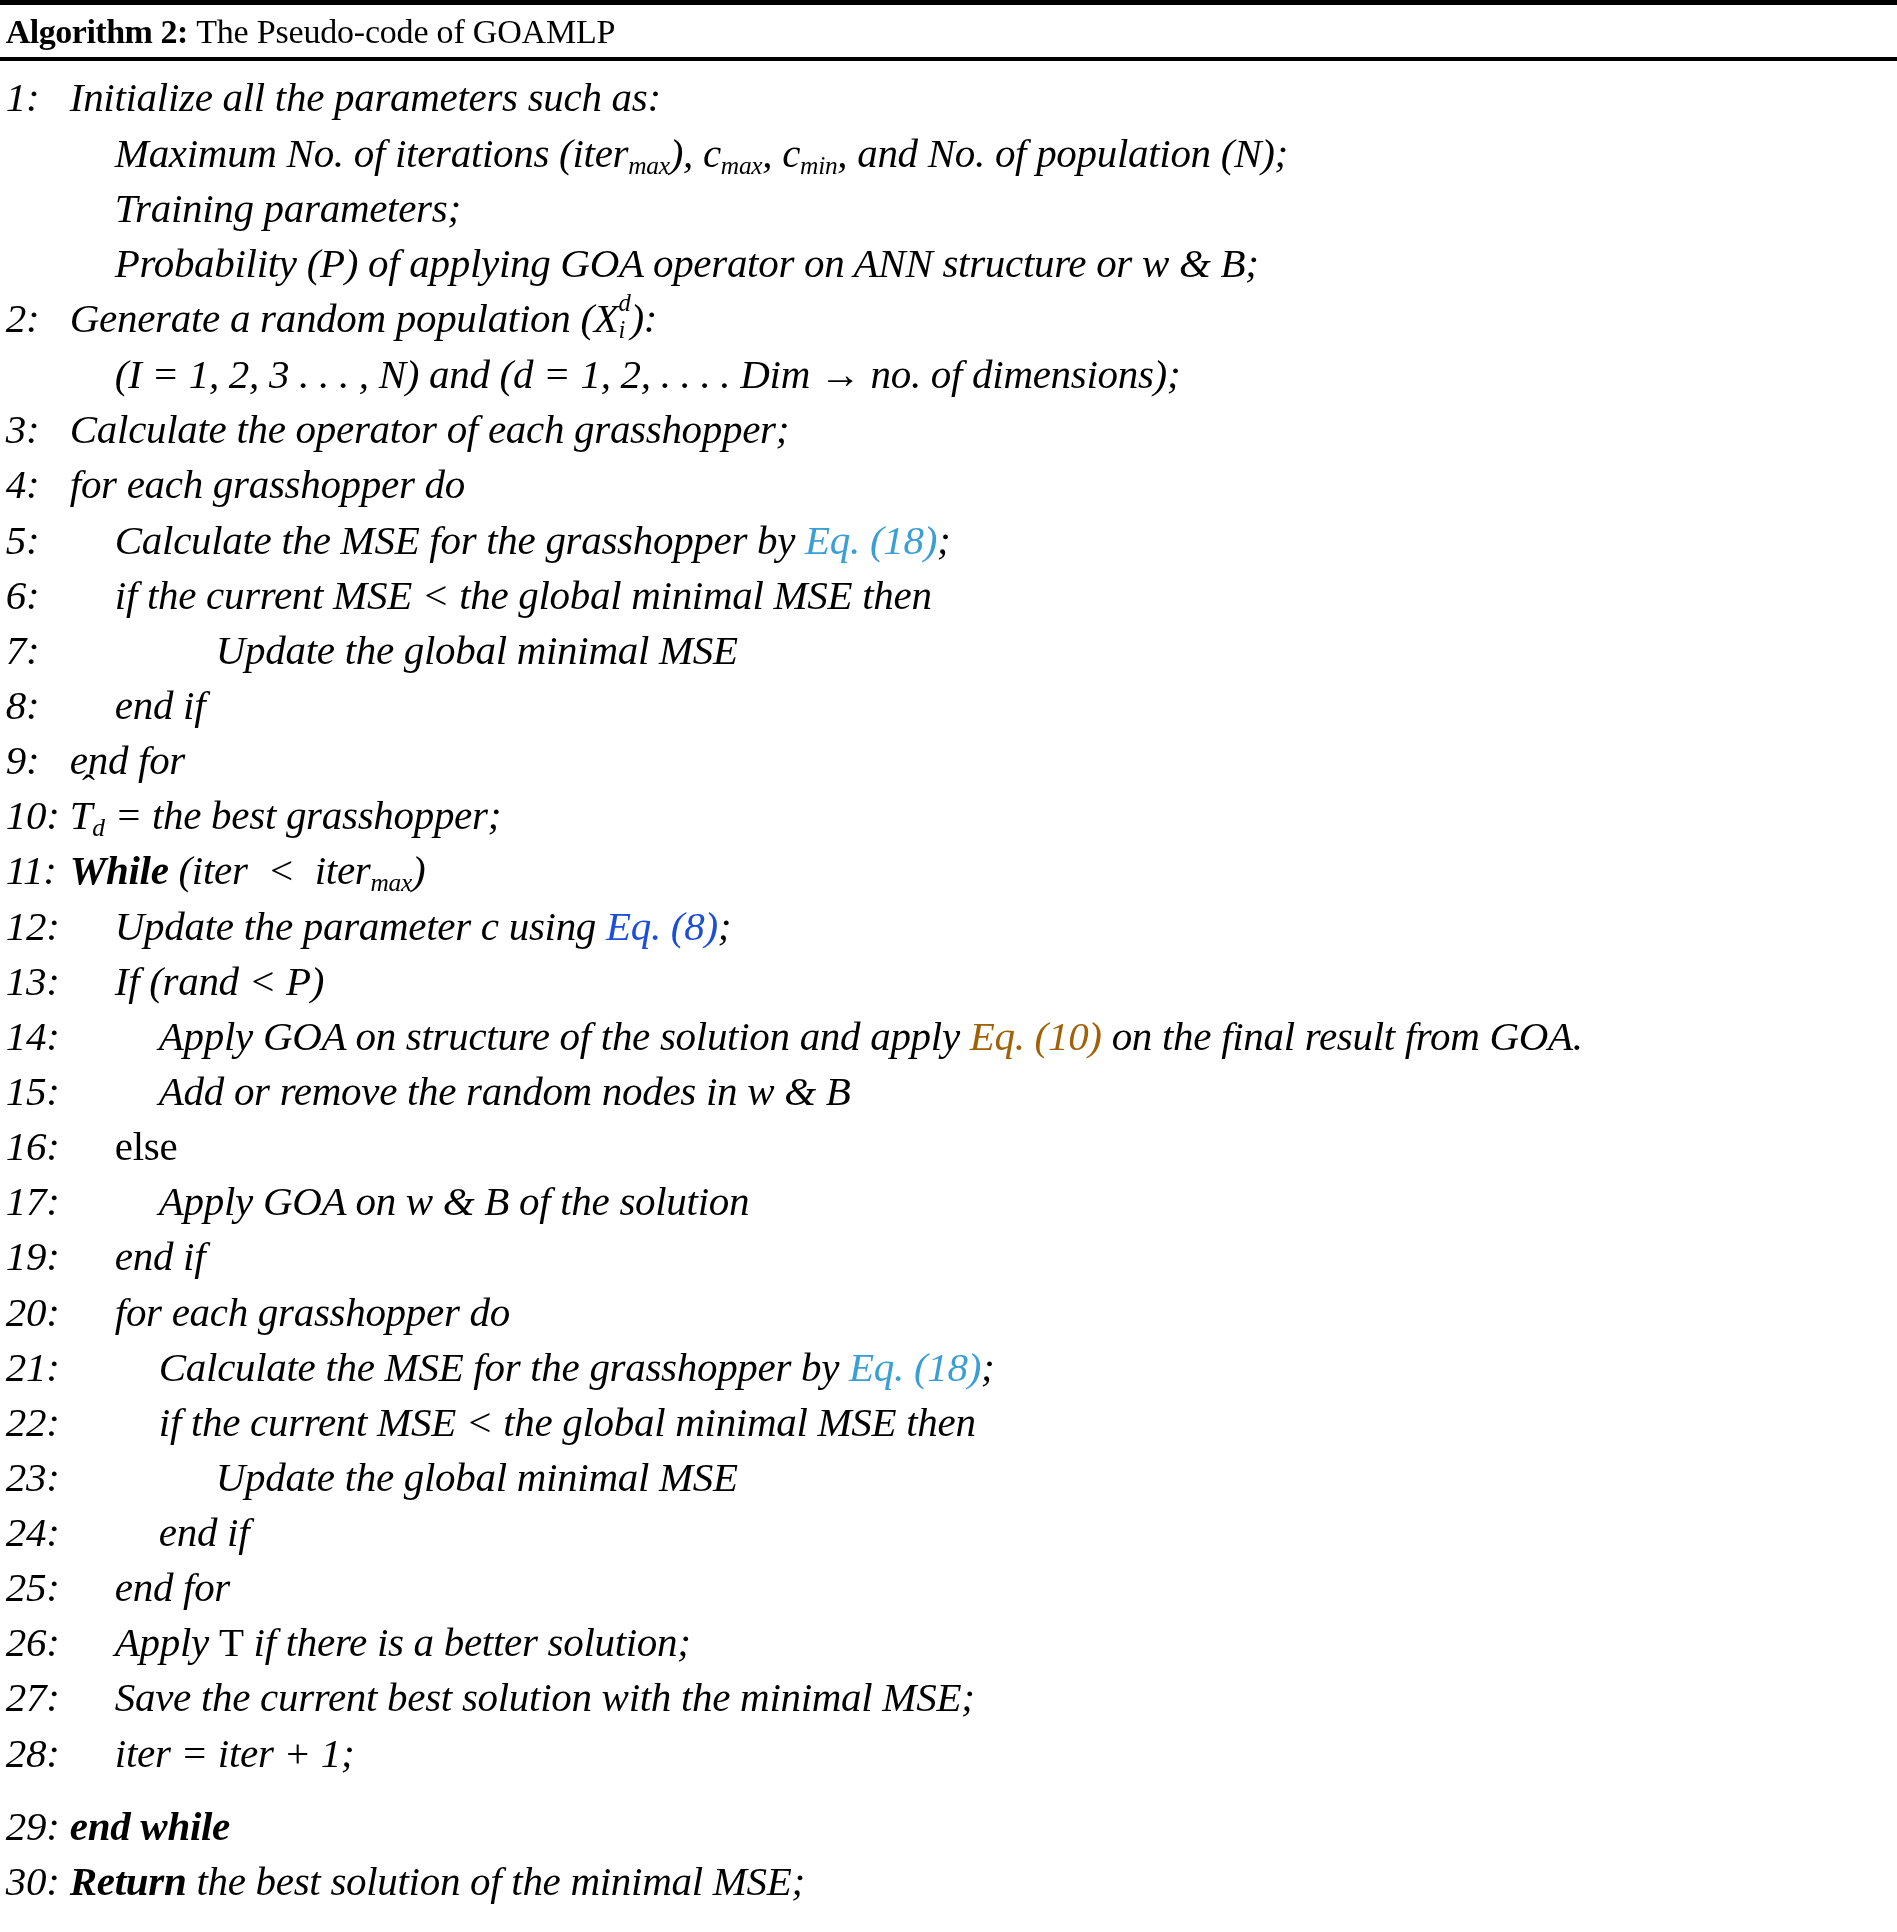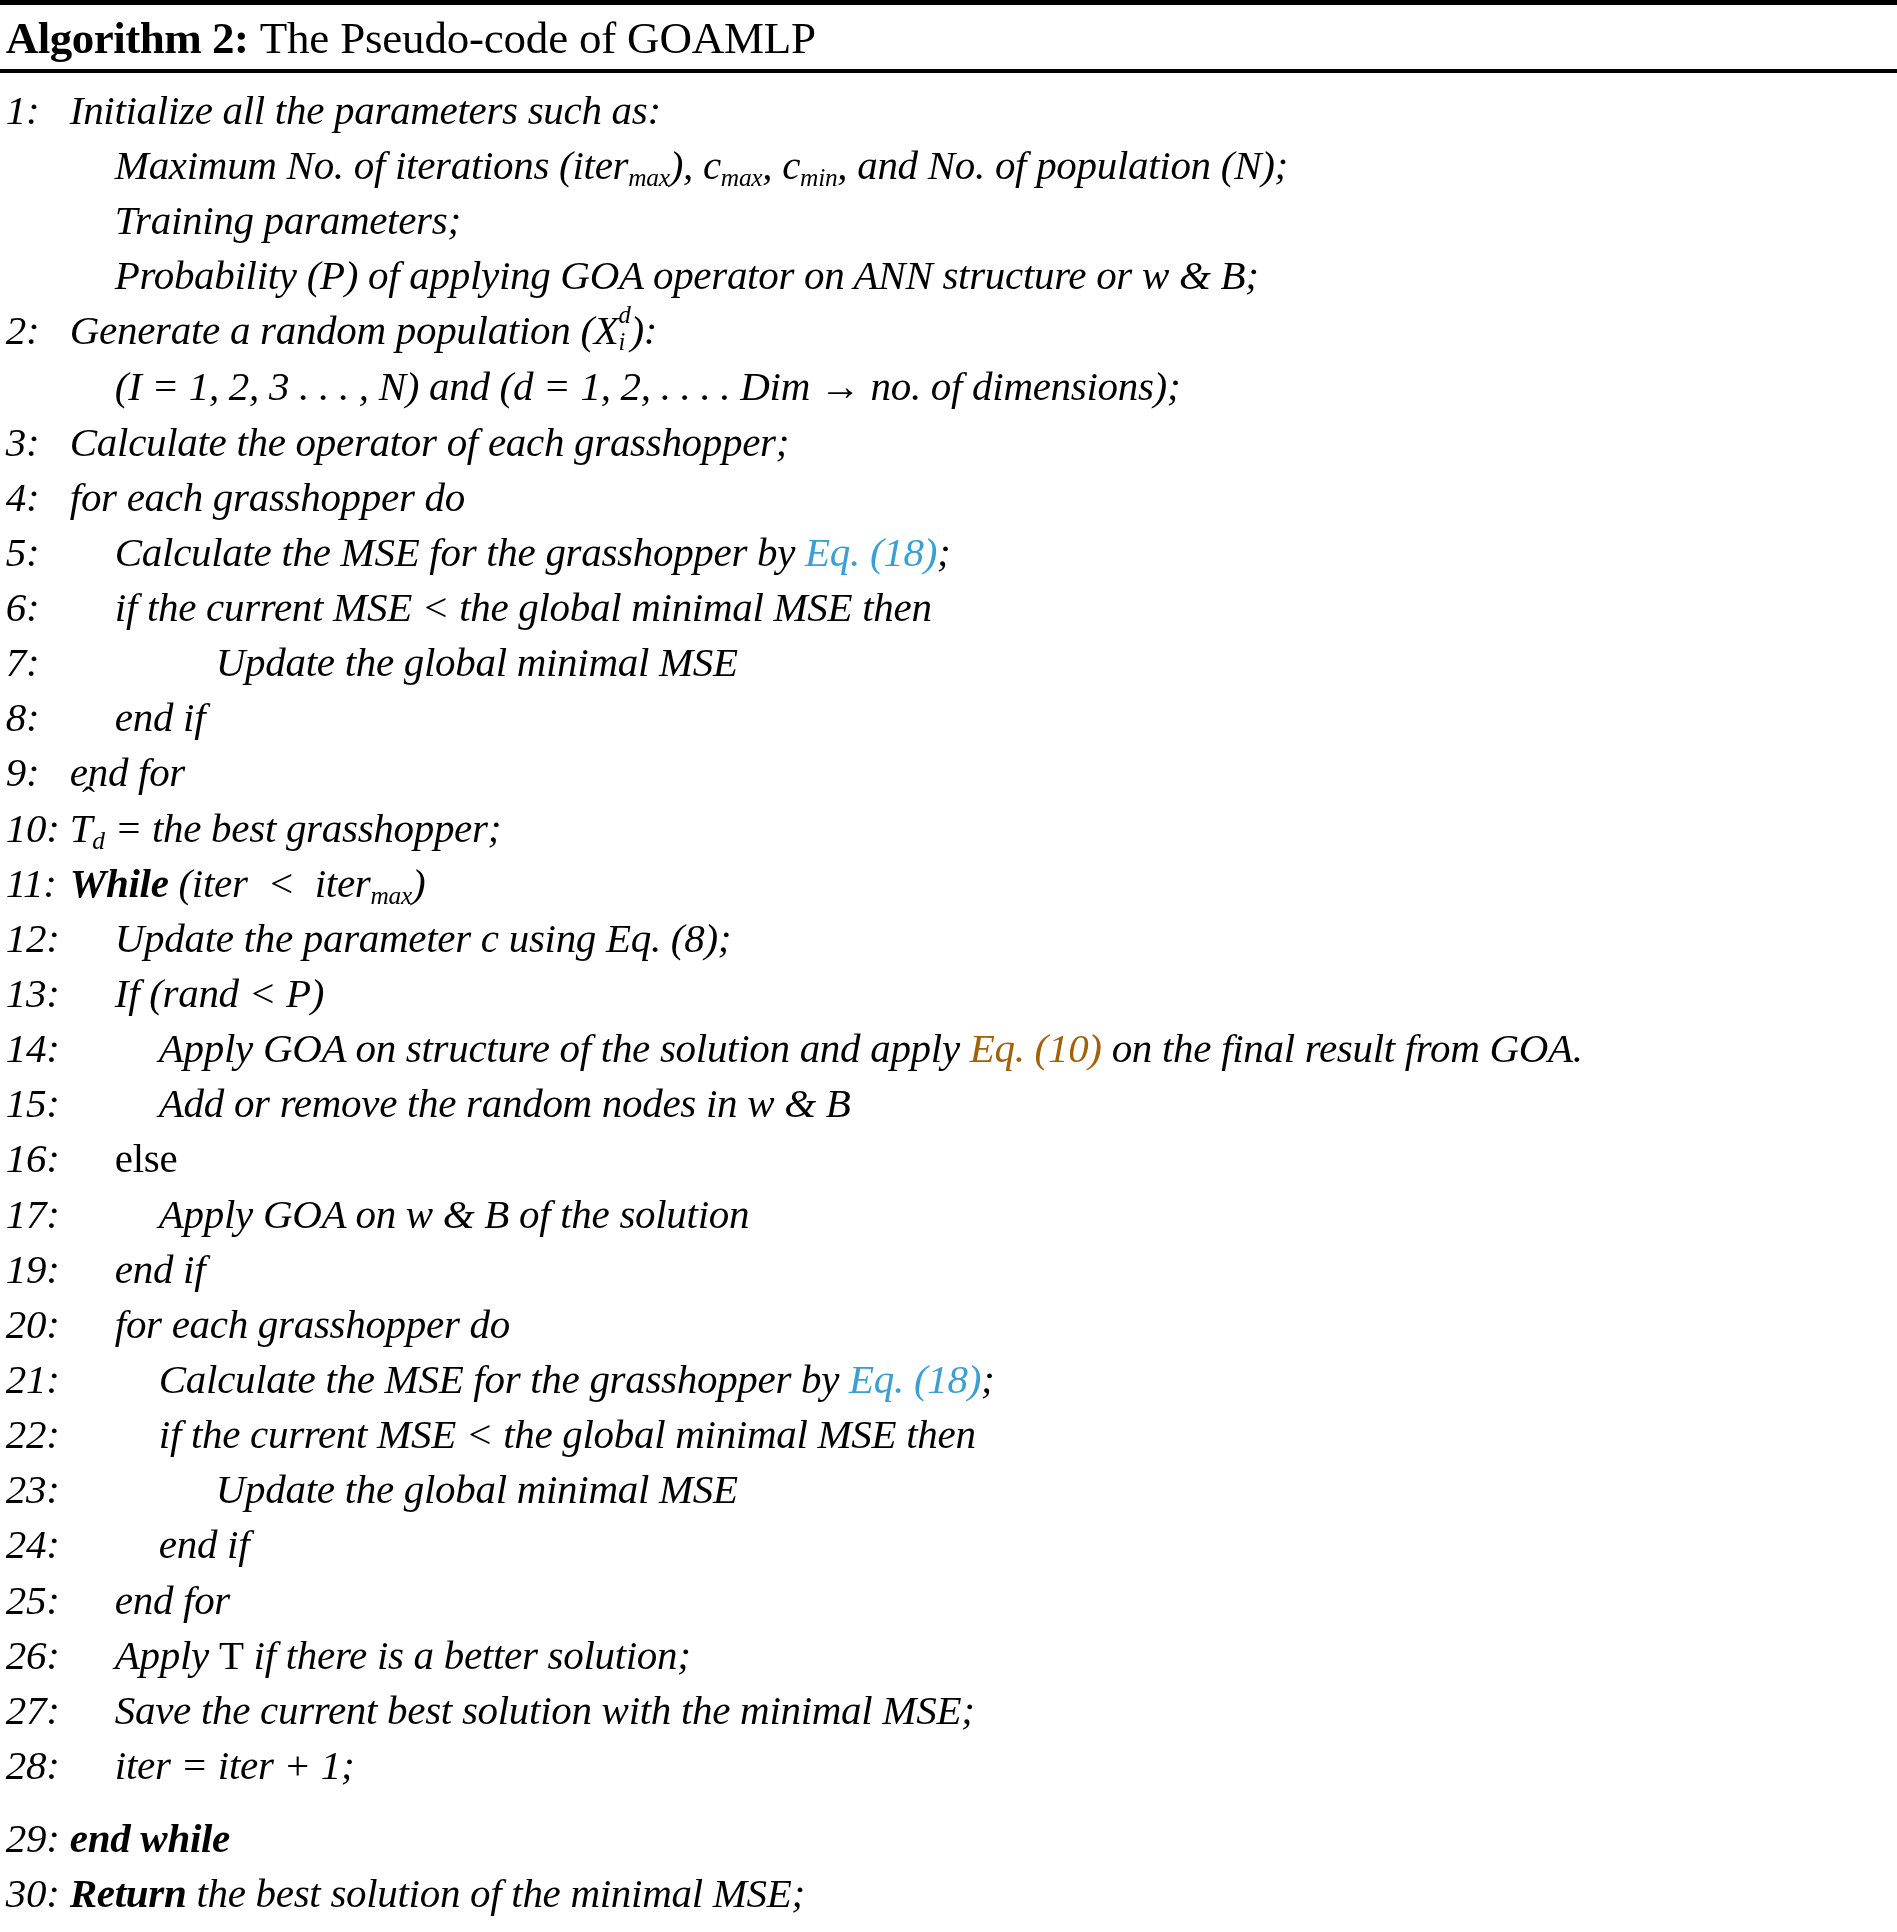--- a/index.html
+++ b/index.html
@@ -27,21 +27,21 @@
   }
   .rule-mid {
     border-top: 4.9px solid #000000;
     width: 100%;
     margin: 0;
   }
 
   
   #algo-header {
     padding: 7.8px 5.8px 5.8px 5.8px;
-    font-size: 45px;
+    font-size: 34px;
     line-height: 1.12;
     white-space: nowrap;
   }
   #algo-header .algo-label {
     font-weight: bold;
     font-style: normal;
     font-stretch: condensed;
     letter-spacing: -0.5px;
   }
   #algo-header .algo-title {
@@ -218,21 +218,21 @@
       <span class="txt ind0"><span class="hatvar"><span class="hat">̂</span><span>T</span></span><sub>d</sub><span> = the best grasshopper;</span></span>
     </div>
 
     <div class="code-line">
       <span class="ln">11:</span>
       <span class="txt ind0"><span class="kw-bold">While</span><span> (iter  &lt;  </span><span>iter</span><sub>max</sub><span>)</span></span>
     </div>
 
     <div class="code-line">
       <span class="ln">12:</span>
-      <span class="txt ind1"><span>Update the parameter c using </span><span class="eqref" style="color: #000000;">Eq. (8)</span><span>;</span></span>
+      <span class="txt ind1"><span>Update the parameter c using </span><span class="eqref" style="color: #1d4ed8;">Eq. (8)</span><span>;</span></span>
     </div>
 
     <div class="code-line">
       <span class="ln">13:</span>
       <span class="txt ind1">If (rand &lt; P)</span>
     </div>
 
     <div class="code-line">
       <span class="ln">14:</span>
       <span class="txt ind2"><span>Apply GOA on structure of the solution and apply </span><span class="eqref" style="color: #a16207;">Eq. (10)</span><span> on the final result from GOA.</span></span>

